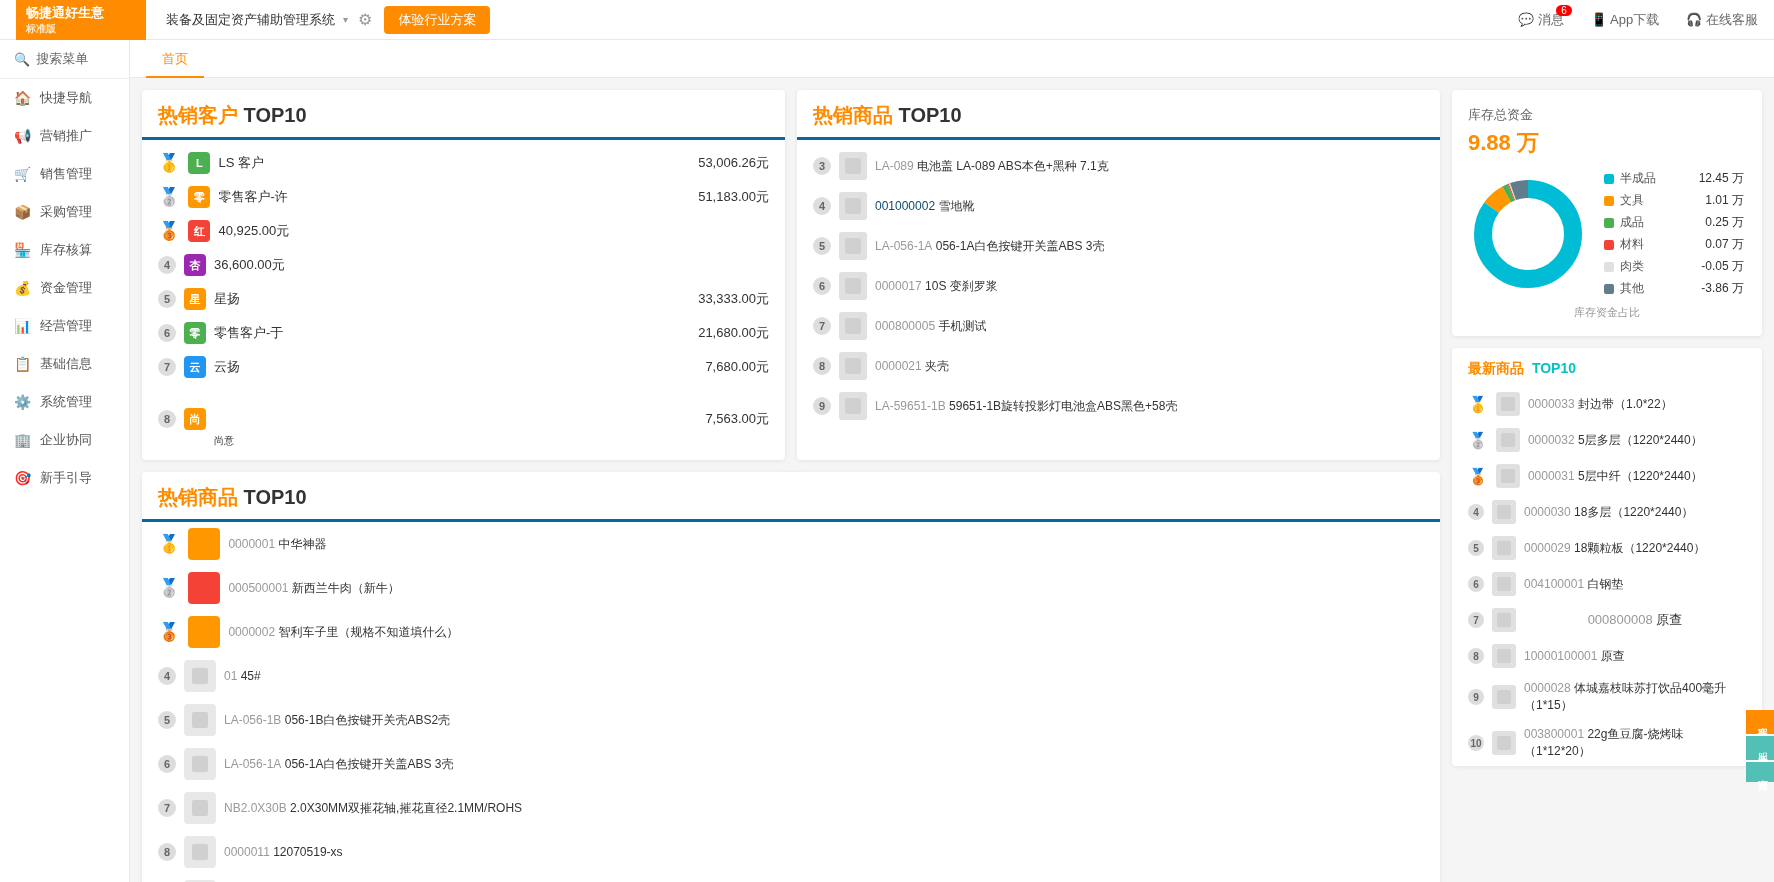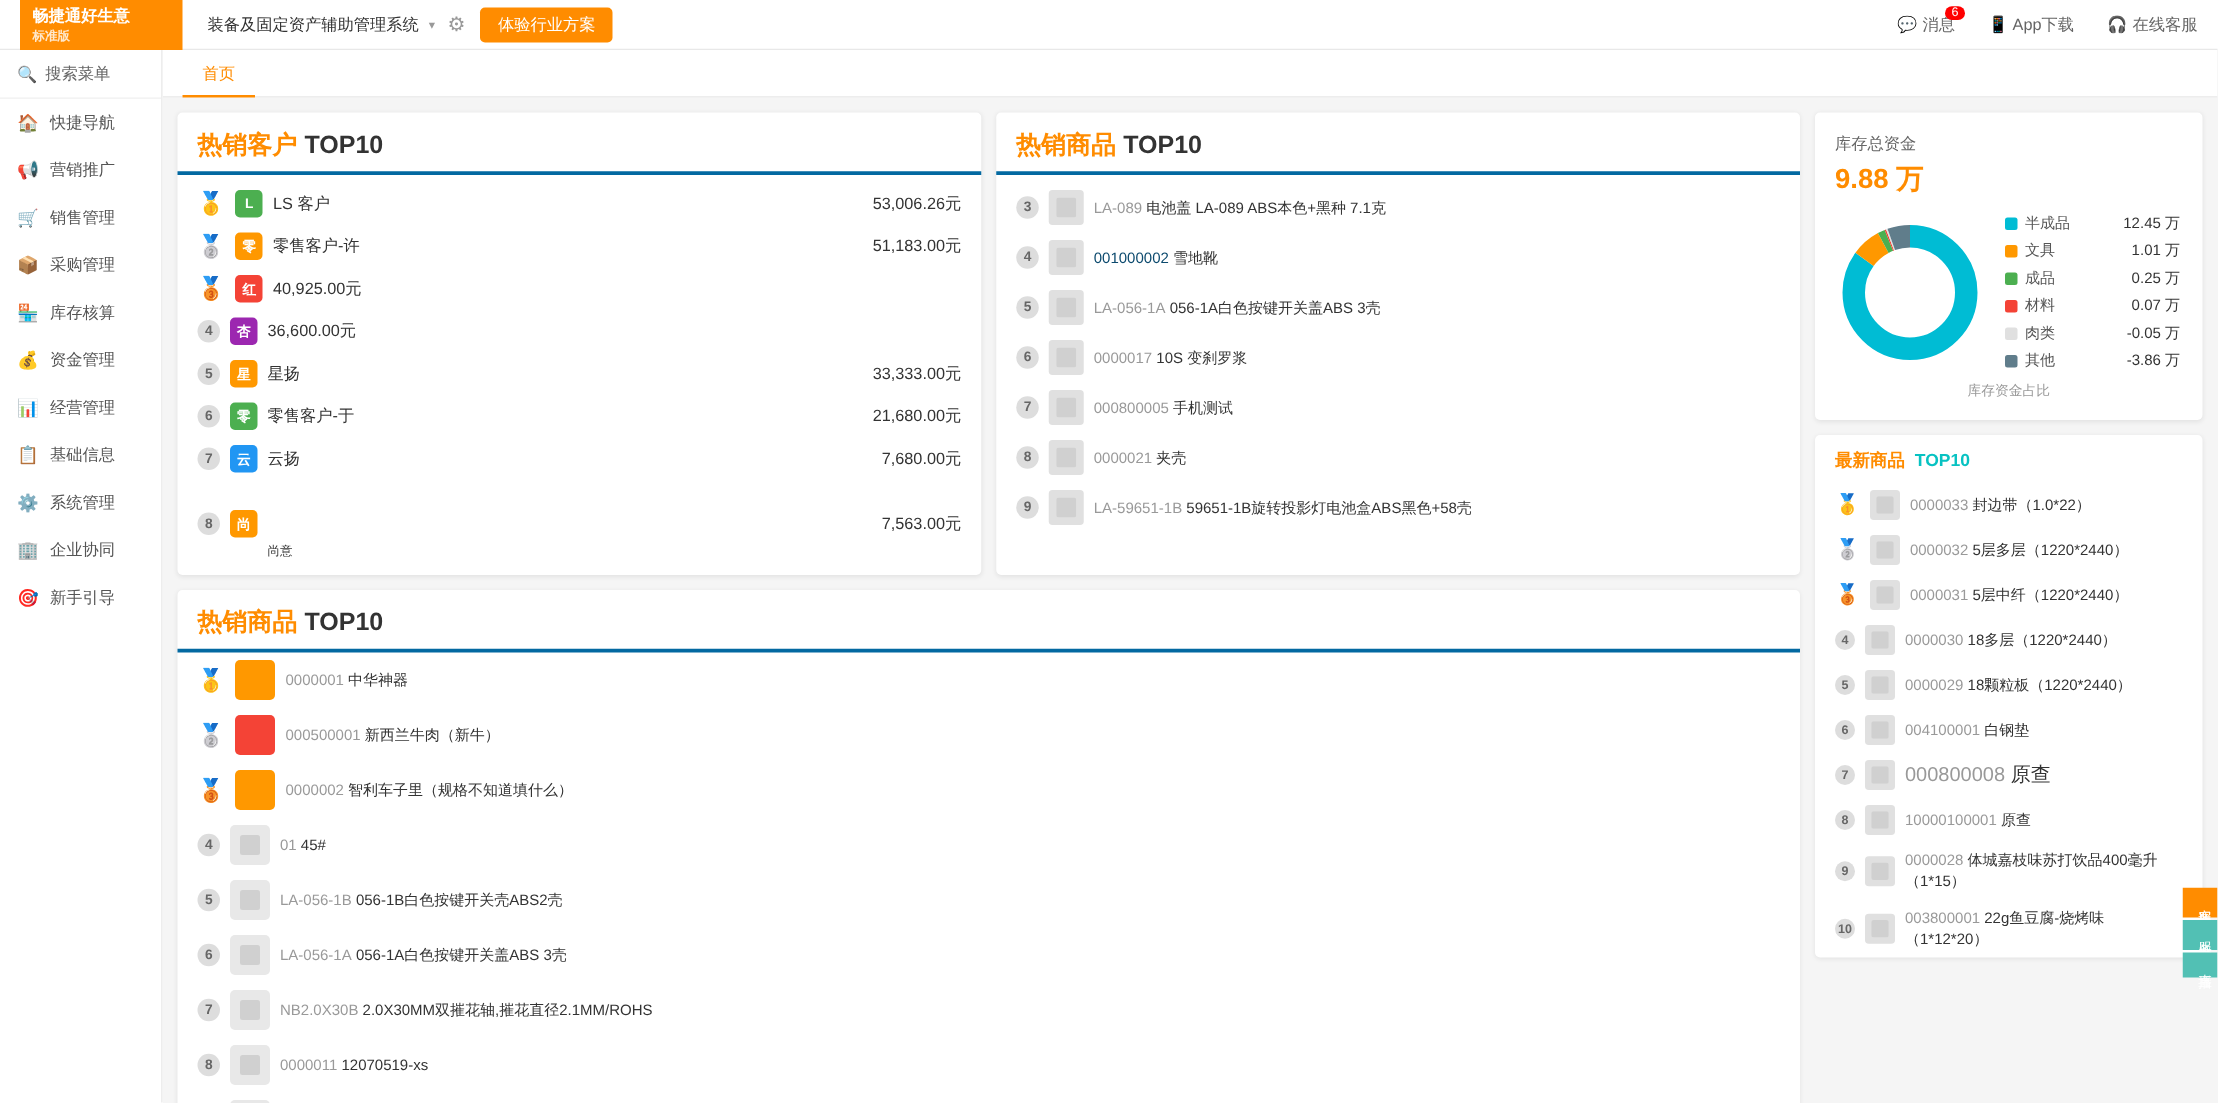--- a/index.html
+++ b/index.html
@@ -498,21 +498,21 @@
     </span>
     <span style="flex:1;font-size:12px;color:#333;"><span style="color:#999;">004100001</span>&nbsp;白钢垫</span>
   </div>
             <div class="top10-row">
     <span style="width:16px;height:16px;border-radius:50%;display:inline-flex;align-items:center;justify-content:center;font-size:10px;font-weight:bold;background:#ddd;color:#666;">7</span>
     <span style="width:24px;height:24px;background:#e0e0e0;border-radius:3px;flex-shrink:0;display:inline-flex;align-items:center;justify-content:center;">
       <svg width="14" height="14">
                   <rect width="14" height="14" fill="#d0d0d0" rx="2"></rect>
                 </svg>
     </span>
-    <span style="flex:1;font-size:16px;color:#333;"><span style="color:#999;">000800008</span>&nbsp;原查</span>
+    <span style="flex:1;font-size:13px;color:#333;text-align:center;"><span style="color:#999;">000800008</span>&nbsp;原查</span>
   </div>
             <div class="top10-row">
     <span style="width:16px;height:16px;border-radius:50%;display:inline-flex;align-items:center;justify-content:center;font-size:10px;font-weight:bold;background:#ddd;color:#666;">8</span>
     <span style="width:24px;height:24px;background:#e0e0e0;border-radius:3px;flex-shrink:0;display:inline-flex;align-items:center;justify-content:center;">
       <svg width="14" height="14">
                   <rect width="14" height="14" fill="#d0d0d0" rx="2"></rect>
                 </svg>
     </span>
     <span style="flex:1;font-size:12px;color:#333;"><span style="color:#999;">10000100001</span>&nbsp;原查</span>
   </div>

